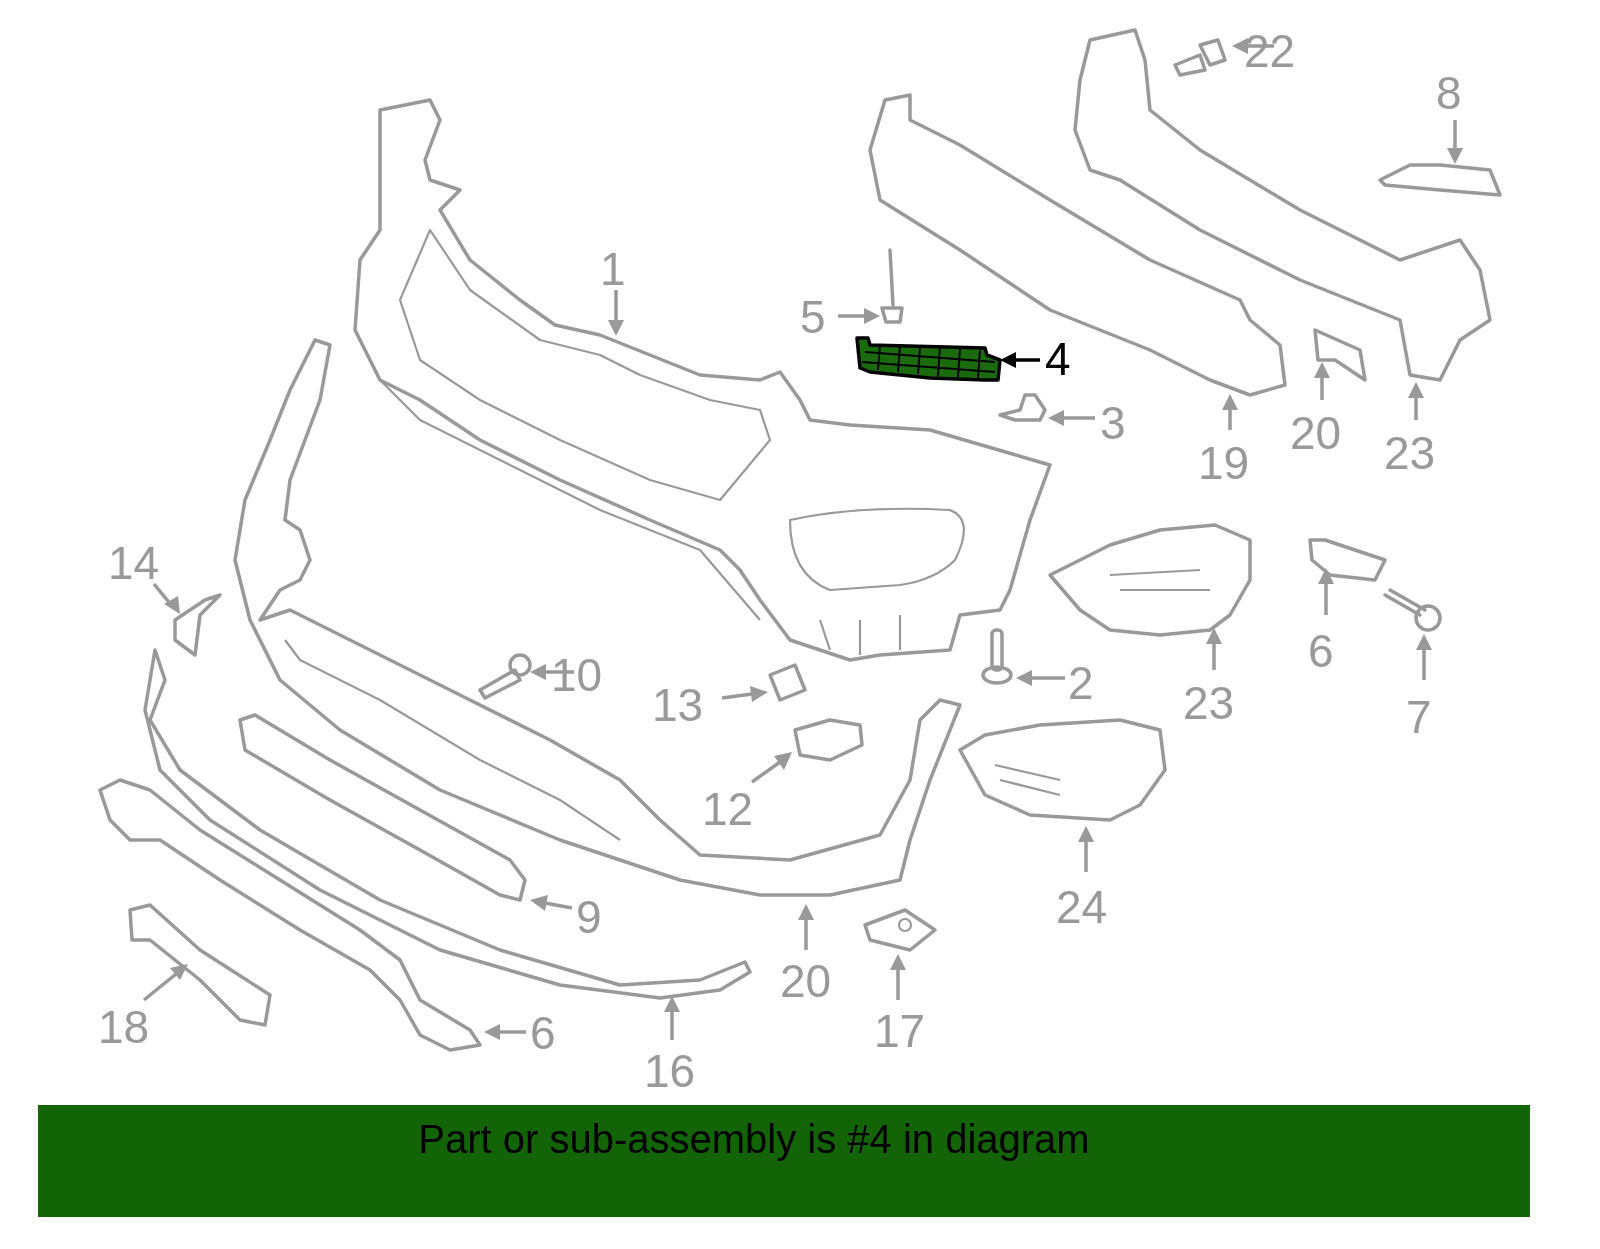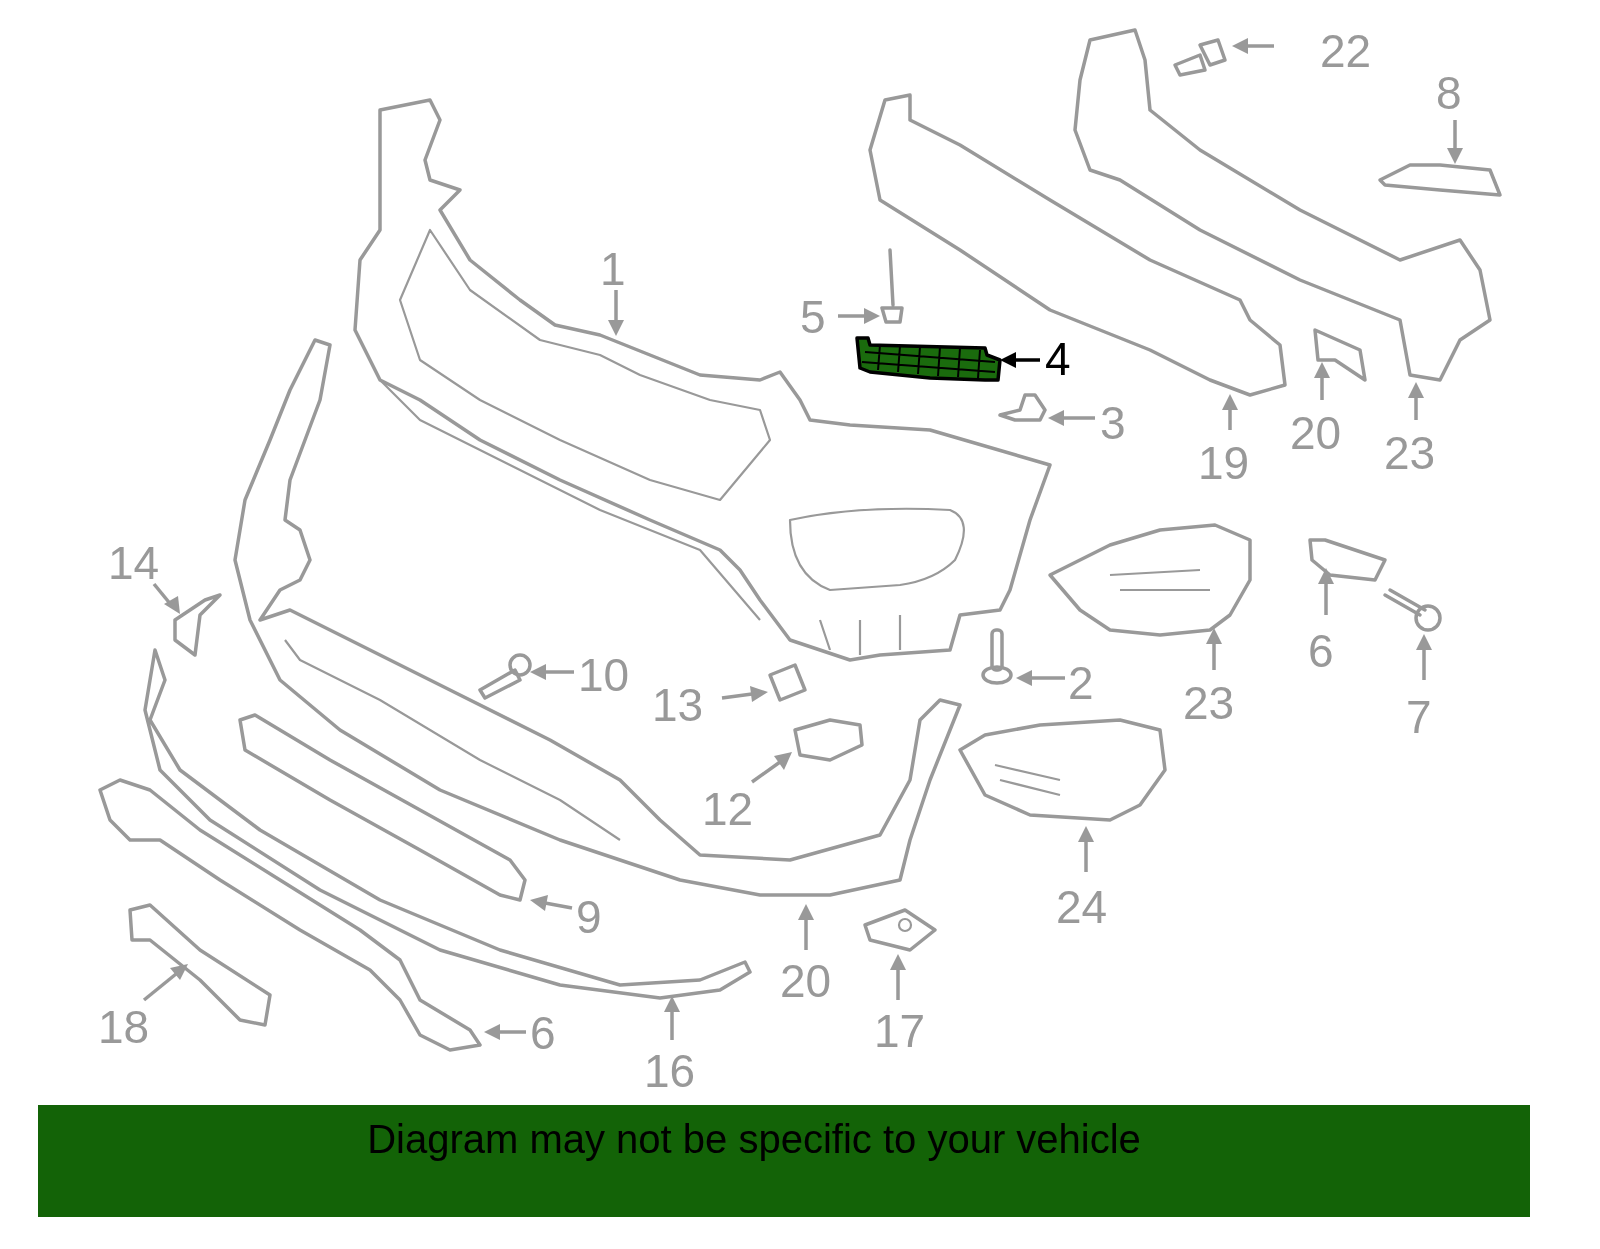--- a/index.html
+++ b/index.html
@@ -184,32 +184,32 @@
 <div id="callouts">
   <span class="callout" style="left:600px;top:246px">1</span>
   <span class="callout" style="left:1068px;top:660px">2</span>
   <span class="callout" style="left:1100px;top:400px">3</span>
   <span class="callout active" style="left:1045px;top:336px">4</span>
   <span class="callout" style="left:800px;top:294px">5</span>
   <span class="callout" style="left:1308px;top:628px">6</span>
   <span class="callout" style="left:1406px;top:694px">7</span>
   <span class="callout" style="left:1436px;top:70px">8</span>
   <span class="callout" style="left:576px;top:894px">9</span>
-  <span class="callout" style="left:578px;top:652px">10</span>
+  <span class="callout" style="left:551px;top:652px">10</span>
   <span class="callout" style="left:780px;top:958px">20</span>
   <span class="callout" style="left:702px;top:786px">12</span>
   <span class="callout" style="left:652px;top:682px">13</span>
   <span class="callout" style="left:108px;top:540px">14</span>
   <span class="callout" style="left:530px;top:1010px">6</span>
   <span class="callout" style="left:644px;top:1048px">16</span>
   <span class="callout" style="left:874px;top:1008px">17</span>
   <span class="callout" style="left:98px;top:1004px">18</span>
   <span class="callout" style="left:1198px;top:440px">19</span>
   <span class="callout" style="left:1290px;top:410px">20</span>
   <span class="callout" style="left:1384px;top:430px">23</span>
-  <span class="callout" style="left:1320px;top:28px">22</span>
+  <span class="callout" style="left:1244px;top:28px">22</span>
   <span class="callout" style="left:1183px;top:680px">23</span>
   <span class="callout" style="left:1056px;top:884px">24</span>
 </div>
 
 <div id="banner">
-  <span class="line">Diagram may not be specific to your vehicle</span>
+  <span class="line">Part or sub-assembly is #4 in diagram</span>
 </div>
 
 </body></html>

